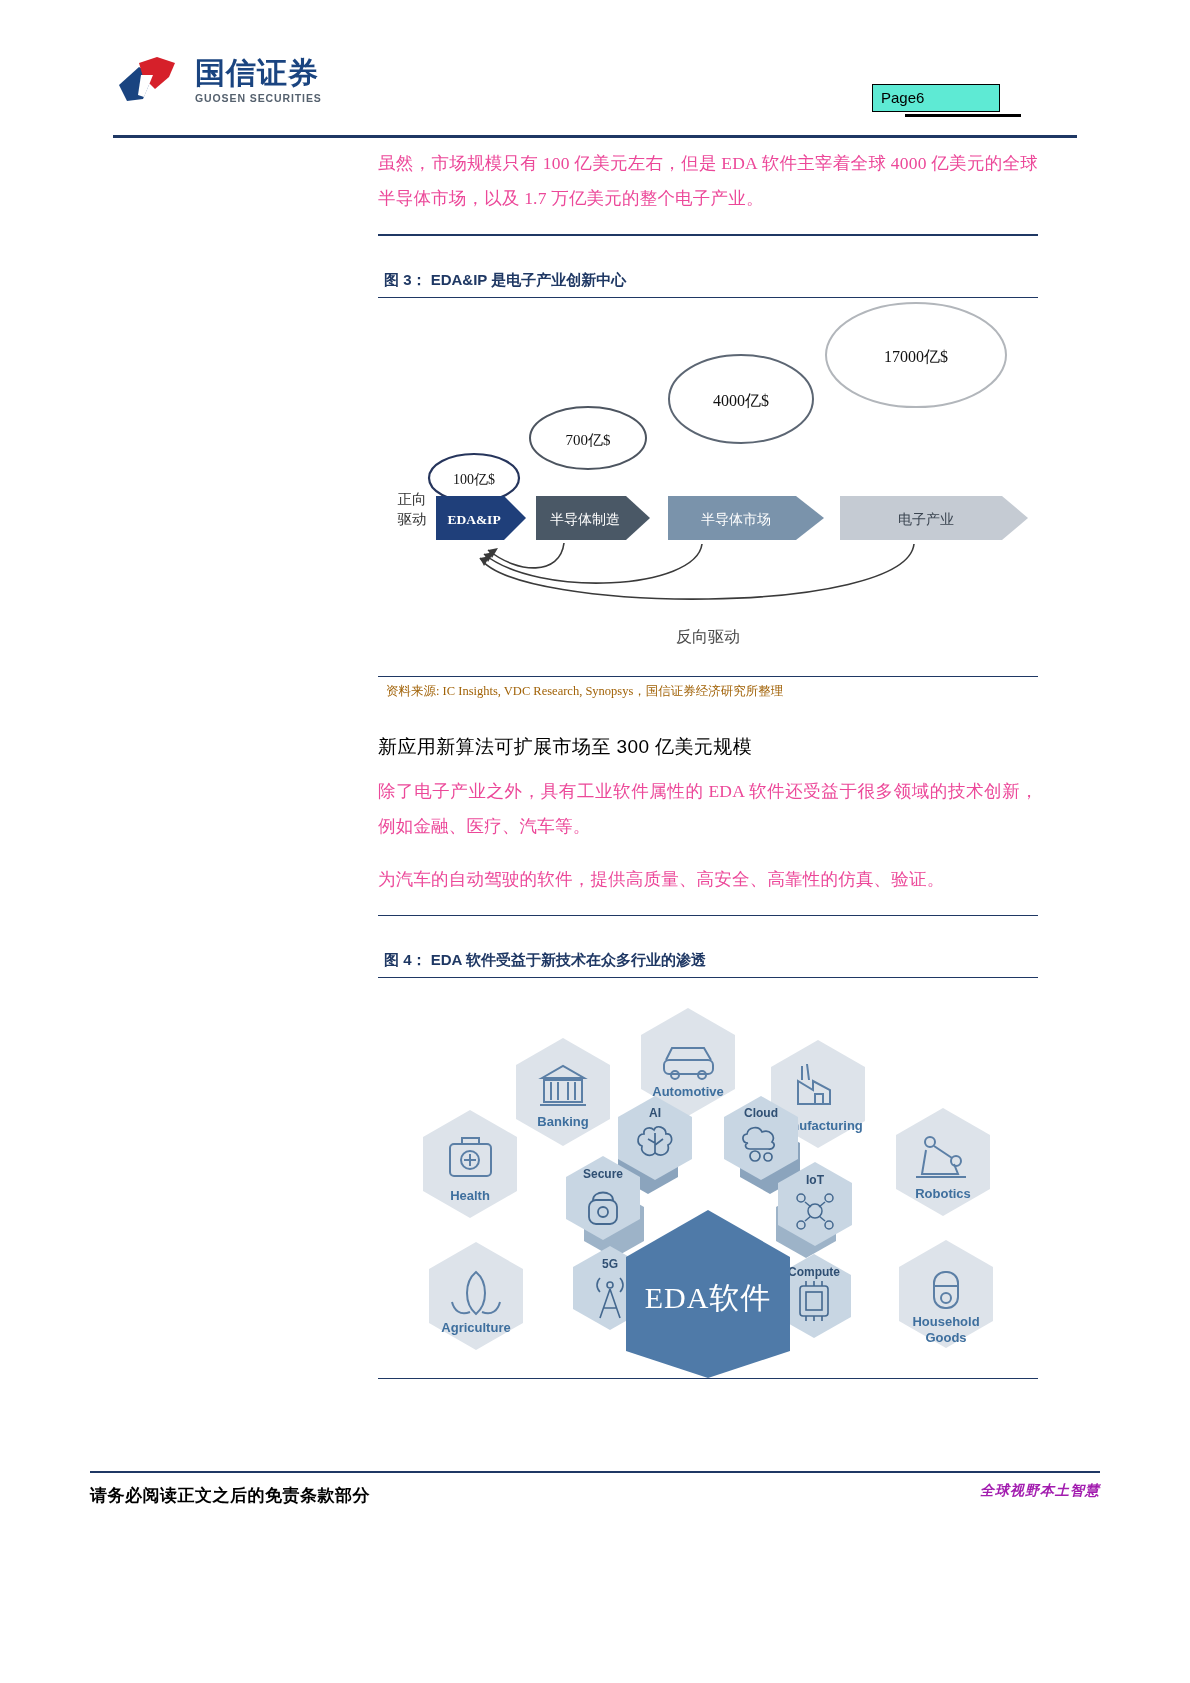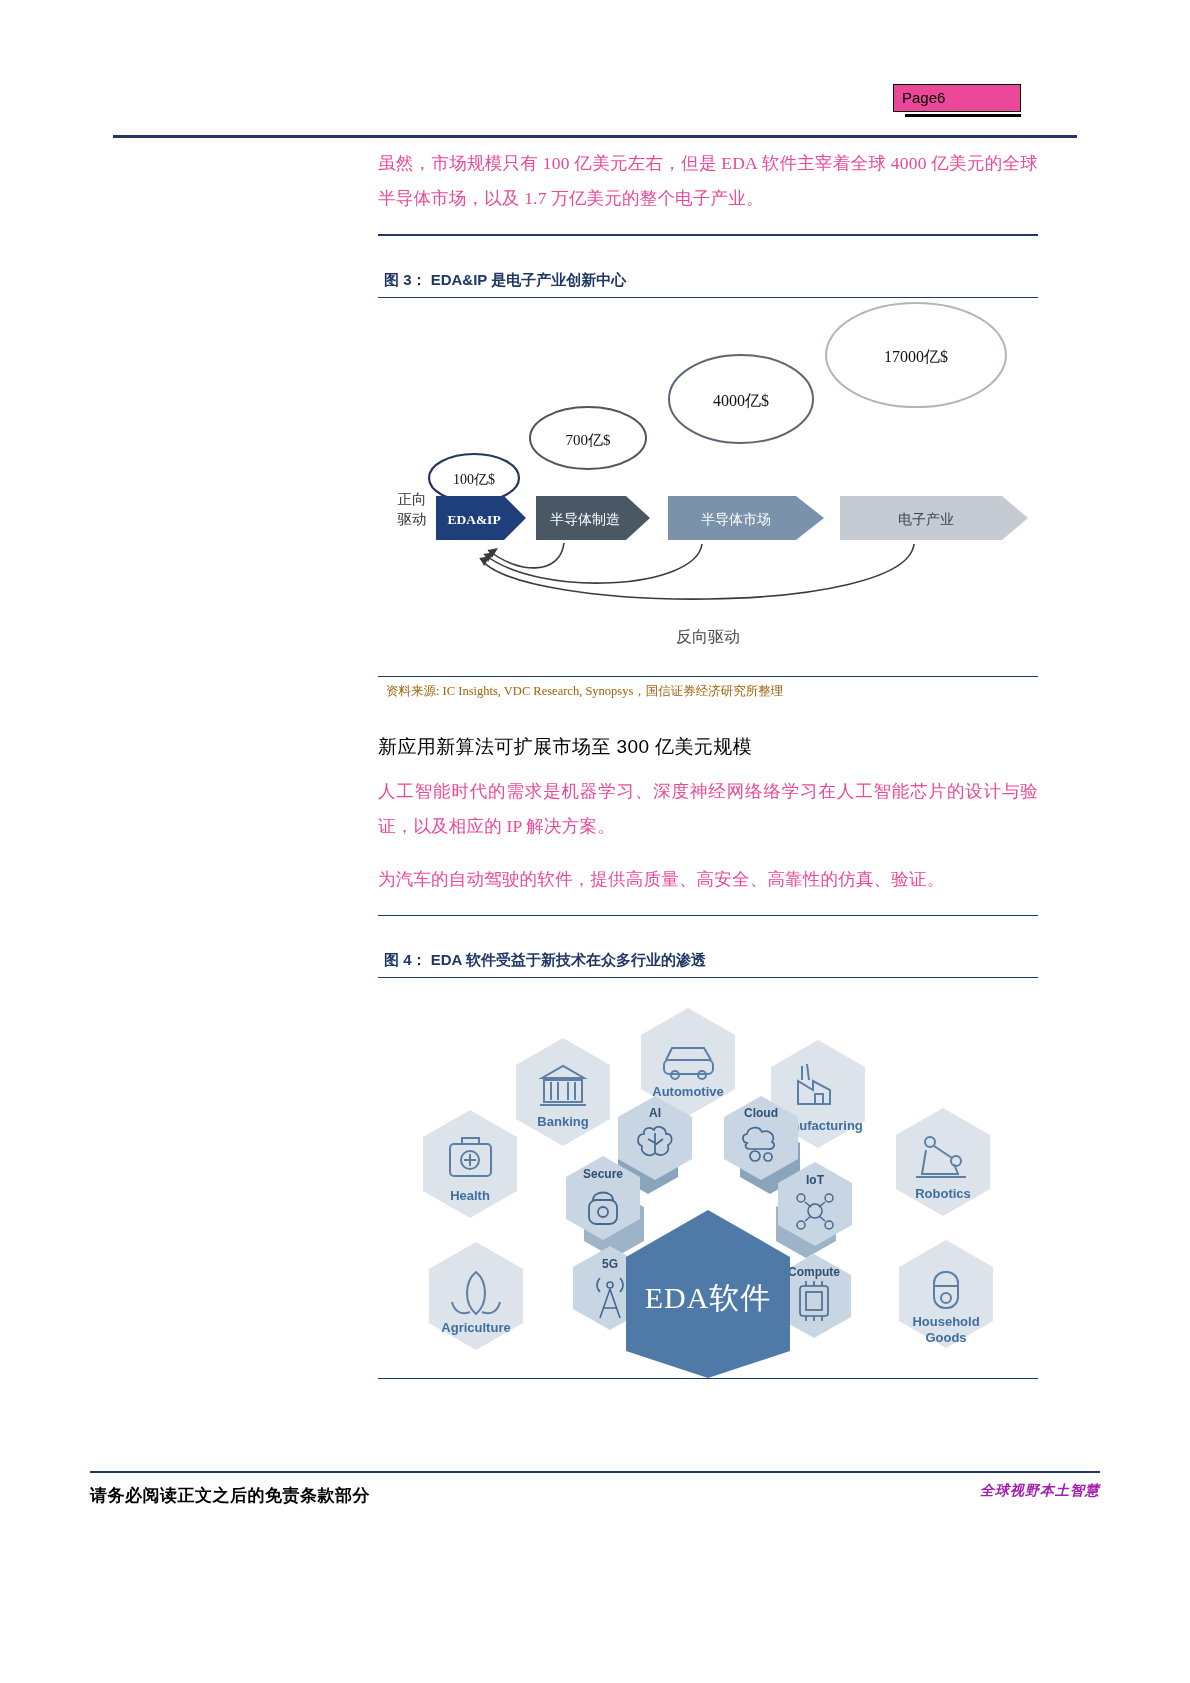--- a/index.html
+++ b/index.html
@@ -58,27 +58,27 @@
   .logo-en {
     font-family: "Liberation Sans", sans-serif;
     font-weight: bold;
     font-size: 10.5px;
     color: #55616e;
     letter-spacing: 0.9px;
     margin-top: 5px;
   }
   .page-badge {
     position: absolute;
-    left: 893px;
+    left: 872px;
     top: 84px;
     width: 128px;
     height: 28px;
     border: 1px solid #000;
     box-sizing: border-box;
-    background: #ec4899;
+    background: #5eead4;
   }
   .page-badge span {
     font-family: "Liberation Sans", sans-serif;
     font-size: 15px;
     color: #000;
     position: absolute;
     left: 8px;
     top: 4px;
   }
   .badge-underline {
@@ -203,20 +203,33 @@
     color: #a21caf;
     letter-spacing: 1px;
   }
 </style>
 </head>
 <body>
 
 <div class="page">
 
   <div class="header">
+    <div class="logo-wrap">
+      <div class="logo-mark">
+        <svg width="72" height="52" viewBox="0 0 72 52">
+          <path d="M6 30 L26 12 L40 20 L30 44 L14 46 Z" fill="#1a4480"></path>
+          <path d="M26 8 L44 2 L62 8 L56 22 L42 34 L30 22 Z" fill="#d6202a"></path>
+          <path d="M28 20 L40 20 L31 42 L25 40 Z" fill="#ffffff"></path>
+        </svg>
+      </div>
+      <div class="logo-text-block">
+        <div class="logo-cn">国信证券</div>
+        <div class="logo-en">GUOSEN SECURITIES</div>
+      </div>
+    </div>
 
     <div class="page-badge">
       <span>Page6</span>
     </div>
     <div class="badge-underline"></div>
     <div class="header-rule"></div>
   </div>
 
   <div class="content">
 
@@ -269,21 +282,21 @@
           <text id="rev" x="330" y="344" text-anchor="middle" font-family="'Liberation Serif', serif" font-size="16" fill="#4a4a4a">反向驱动</text>
         </svg>
       </div>
 
       <div class="fig-bottom-rule"></div>
       <div class="fig-source">资料来源: IC Insights, VDC Research, Synopsys，国信证券经济研究所整理</div>
     </div>
 
     <h2 class="section-title">新应用新算法可扩展市场至 300 亿美元规模</h2>
 
-    <p class="body">人工智能时代的需求是机器学习、深度神经网络络学习在人工智能芯片的设计与验证，以及相应的 IP 解决方案。</p>
+    <p class="body">除了电子产业之外，具有工业软件属性的 EDA 软件还受益于很多领域的技术创新，例如金融、医疗、汽车等。</p>
     <p class="body">为汽车的自动驾驶的软件，提供高质量、高安全、高靠性的仿真、验证。</p>
 
     <div class="figure">
       <div class="fig-top-rule"></div>
       <div class="fig-caption">图 4： EDA 软件受益于新技术在众多行业的渗透</div>
       <div class="fig-cap-rule"></div>
 
       <div class="fig-body fig4">
         <svg width="660" height="400" viewBox="0 0 660 400">
           <defs>

